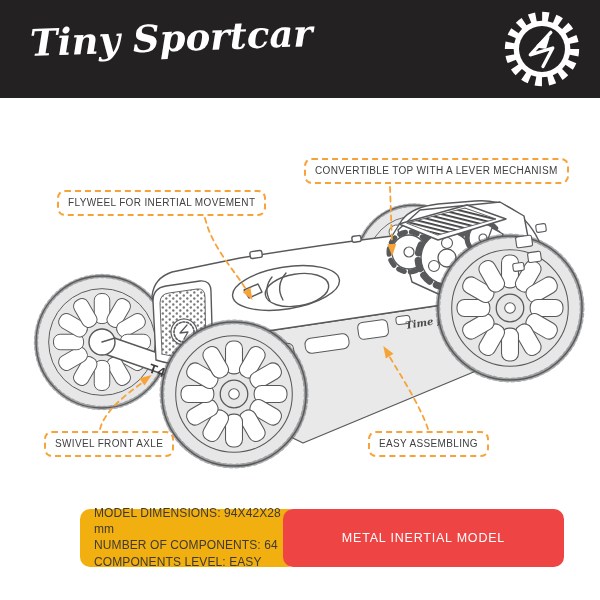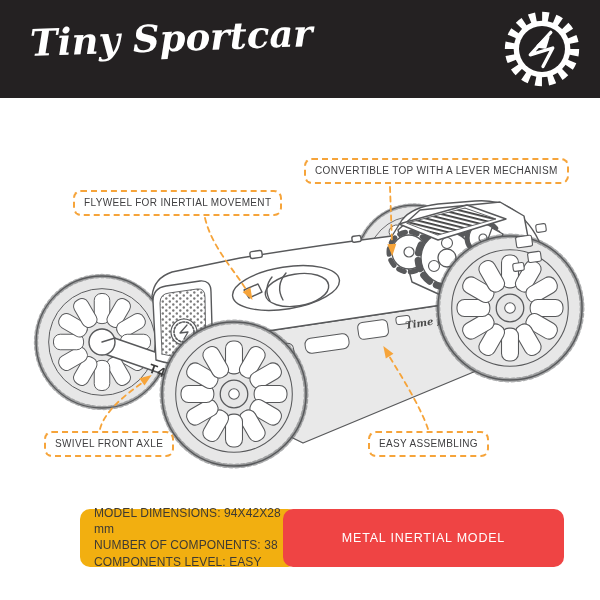--- a/index.html
+++ b/index.html
@@ -175,27 +175,27 @@
       </g>
       <g fill="#F6A43A">
         <path d="M7,0 L-5,4.5 L-5,-4.5 Z" transform="translate(249,294) rotate(60)"></path>
         <path d="M7,0 L-5,4.5 L-5,-4.5 Z" transform="translate(392,249) rotate(88)"></path>
         <path d="M7,0 L-5,4.5 L-5,-4.5 Z" transform="translate(146,379) rotate(-35)"></path>
         <path d="M7,0 L-5,4.5 L-5,-4.5 Z" transform="translate(387,352) rotate(-122)"></path>
       </g>
     </g>
   </svg>
 
-  <div class="callout" style="left:73px;top:190px;">FLYWEEL FOR INERTIAL MOVEMENT</div>
+  <div class="callout" style="left:57px;top:190px;">FLYWEEL FOR INERTIAL MOVEMENT</div>
   <div class="callout" style="left:304px;top:158px;">CONVERTIBLE TOP WITH A LEVER MECHANISM</div>
   <div class="callout" style="left:44px;top:431px;">SWIVEL FRONT AXLE</div>
   <div class="callout" style="left:368px;top:431px;">EASY ASSEMBLING</div>
 
   <div class="spec-box">
     <div class="spec-line">MODEL DIMENSIONS: 94X42X28 mm</div>
-    <div class="spec-line">NUMBER OF COMPONENTS: 38</div>
+    <div class="spec-line">NUMBER OF COMPONENTS: 64</div>
     <div class="spec-line">COMPONENTS LEVEL: EASY</div>
   </div>
   <div class="type-box">
     <div class="type-label">METAL INERTIAL MODEL</div>
   </div>
 
 </div>
 
 </body></html>

